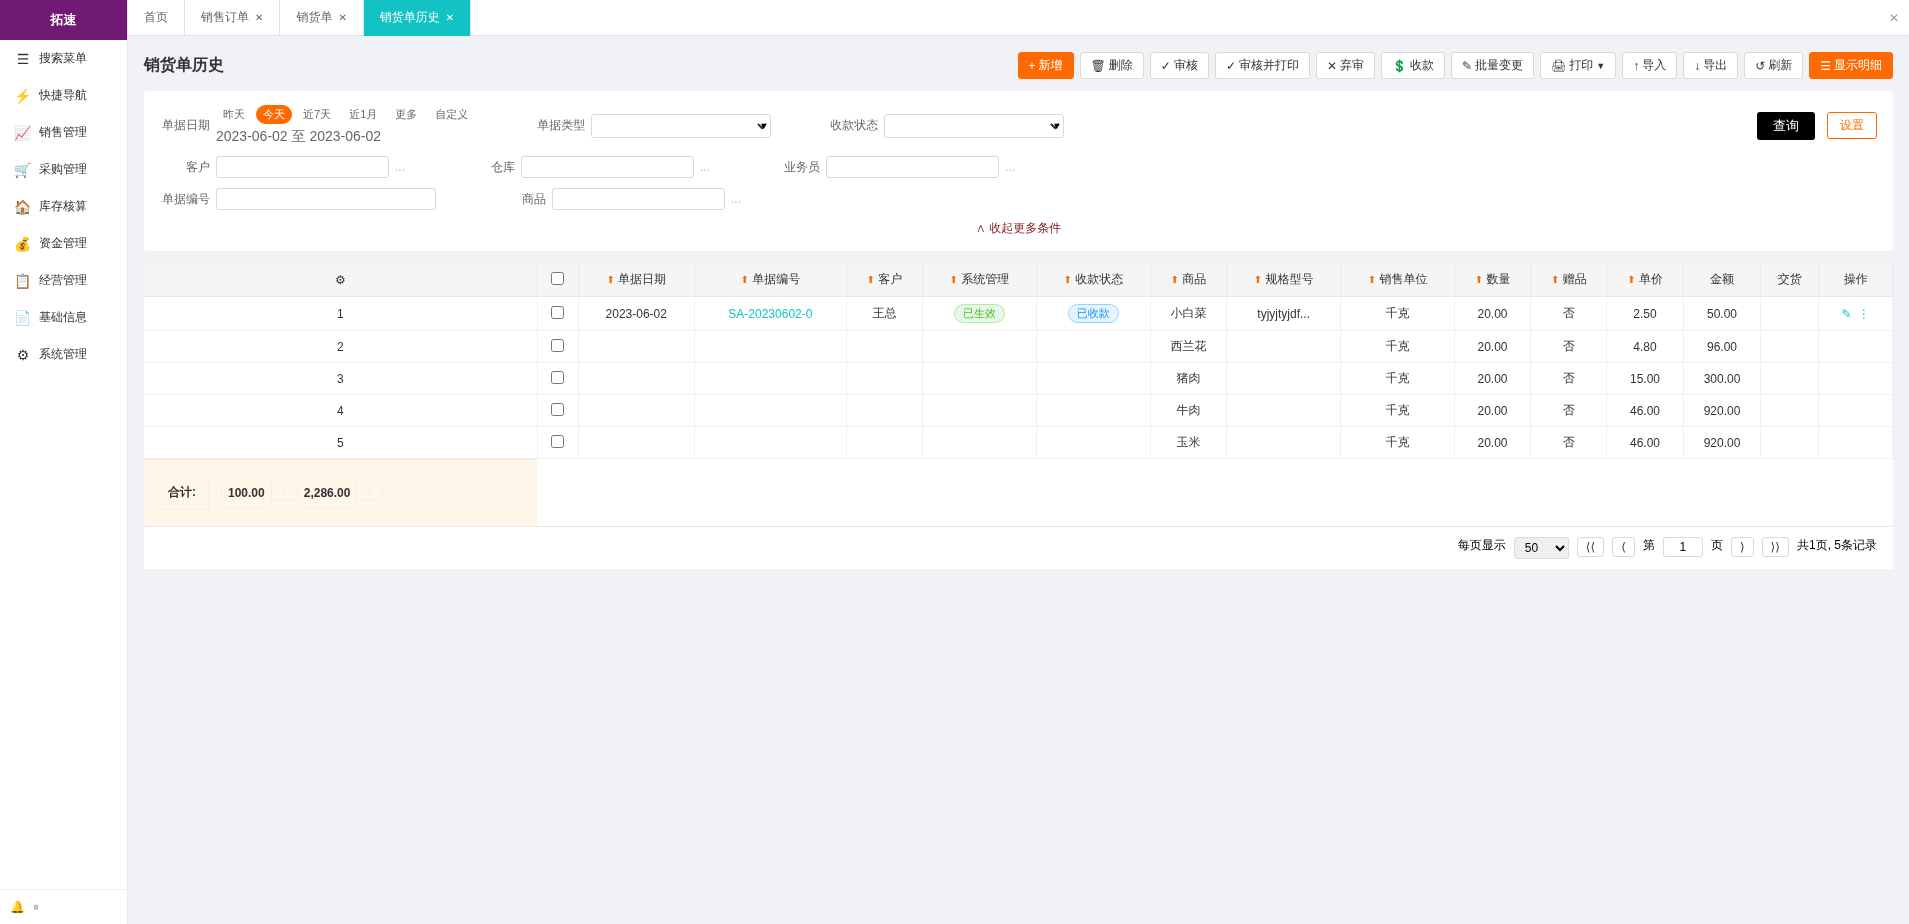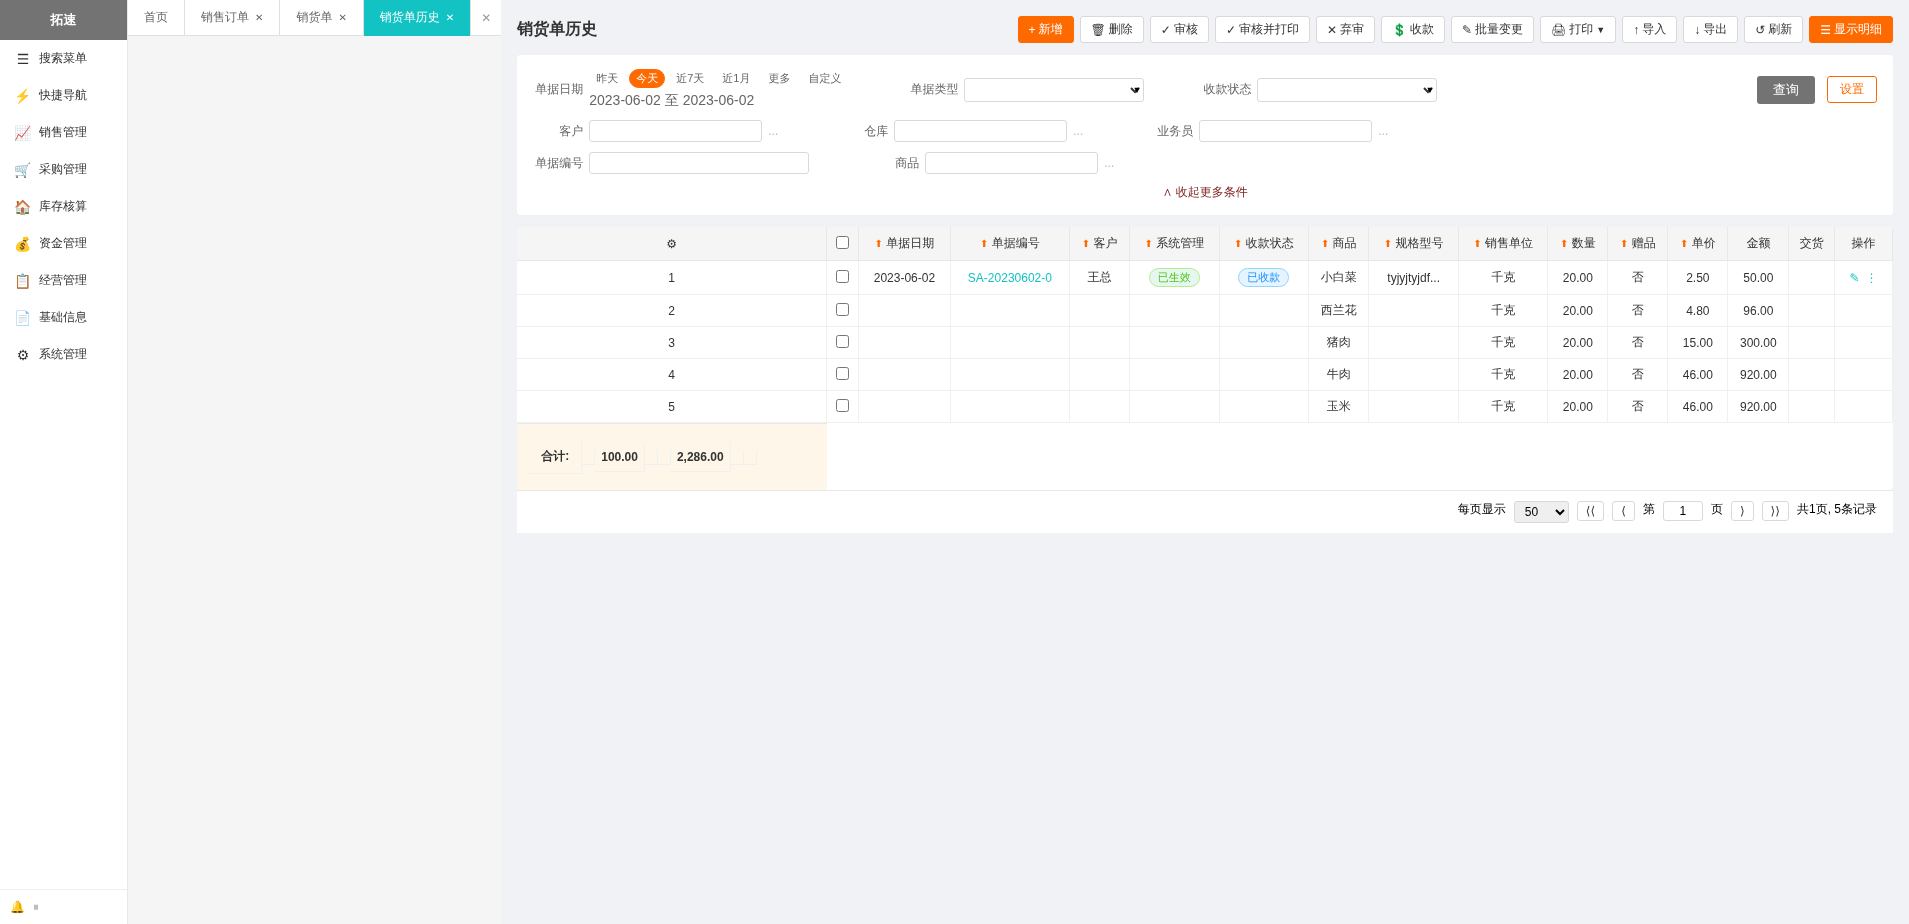--- a/index.html
+++ b/index.html
@@ -1,26 +1,26 @@
 <!DOCTYPE html>
 <html><head>
   <meta charset="utf-8">
   <style>
     * { box-sizing: border-box; margin: 0; padding: 0; font-family: 'Microsoft YaHei', Arial, sans-serif; font-size: 12px; }
     body { display: flex; height: 924px; overflow: hidden; background: #f5f5f5; }
 
     
     .sidebar { width: 128px; background: #fff; border-right: 1px solid #e8e8e8; display: flex; flex-direction: column; height: 100%; }
-    .sidebar-logo { height: 40px; background: #737373; display: flex; align-items: center; justify-content: center; color: #fff; font-size: 13px; font-weight: bold; }
+    .sidebar-logo { height: 40px; background: #701a75; display: flex; align-items: center; justify-content: center; color: #fff; font-size: 13px; font-weight: bold; }
     .sidebar-item { display: flex; align-items: center; padding: 10px 12px; cursor: pointer; color: #333; gap: 8px; border-left: 3px solid transparent; }
     .sidebar-item .icon { width: 16px; height: 16px; display: inline-flex; align-items: center; justify-content: center; font-size: 14px; }
     .sidebar-bottom { margin-top: auto; padding: 10px; display: flex; gap: 8px; border-top: 1px solid #eee; }
 
     
-    .main { flex: 1; display: flex; flex-direction: row; overflow: hidden; }
+    .main { flex: 1; display: flex; flex-direction: column; overflow: hidden; }
 
     
     .tabs-bar { background: #fff; border-bottom: 1px solid #e0e0e0; display: flex; align-items: center; height: 36px; padding-left: 0; }
     .tab { padding: 0 16px; height: 36px; display: flex; align-items: center; gap: 6px; cursor: pointer; color: #666; border-right: 1px solid #e0e0e0; font-size: 12px; }
     .tab.active { background: #13c2c2; color: #fff; }
     .tab .close-icon { font-size: 10px; cursor: pointer; }
     .tabs-close { margin-left: auto; padding: 0 10px; cursor: pointer; color: #999; }
 
     
     .content { flex: 1; overflow: auto; padding: 16px; background: #f0f2f5; }
@@ -61,21 +61,21 @@
     .action-btn { color: #13c2c2; cursor: pointer; margin: 0 3px; }
     .table-footer { background: #fdf6e9; padding: 16px 12px; display: flex; align-items: center; border-top: 1px solid #e8e8e8; }
 
     
     .pagination { display: flex; align-items: flex-start; justify-content: flex-end; padding: 10px 16px; background: #fff; border-top: 1px solid #e8e8e8; gap: 8px; }
     .page-btn { padding: 2px 8px; border: 1px solid #d9d9d9; border-radius: 3px; cursor: pointer; background: #fff; color: #333; }
     .page-input { width: 40px; border: 1px solid #d9d9d9; border-radius: 3px; padding: 2px 4px; text-align: center; }
     .per-page-select { border: 1px solid #d9d9d9; border-radius: 3px; padding: 2px 6px; }
 
     .settings-btn { background: #fff; color: #ff6a00; border: 1px solid #ff6a00; border-radius: 3px; padding: 4px 12px; cursor: pointer; margin-left: 6px; }
-    .query-btn { background: #737373; color: #fff; border: none; border-radius: 3px; padding: 5px 16px; cursor: pointer; font-size: 13px; }
+    .query-btn { background: #000000; color: #fff; border: none; border-radius: 3px; padding: 5px 16px; cursor: pointer; font-size: 13px; }
 
     .header-actions { display: flex; justify-content: space-between; align-items: center; margin-bottom: 0; }
   </style>
 </head>
 <body>
 
 <div class="sidebar">
   <div class="sidebar-logo">拓速</div>
   <div class="sidebar-item">
     <span class="icon">☰</span>

